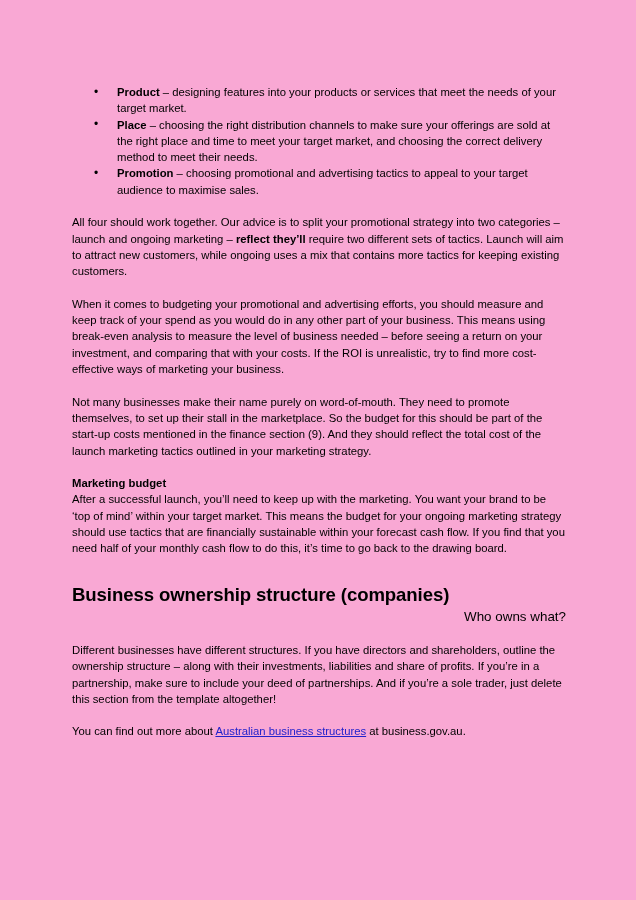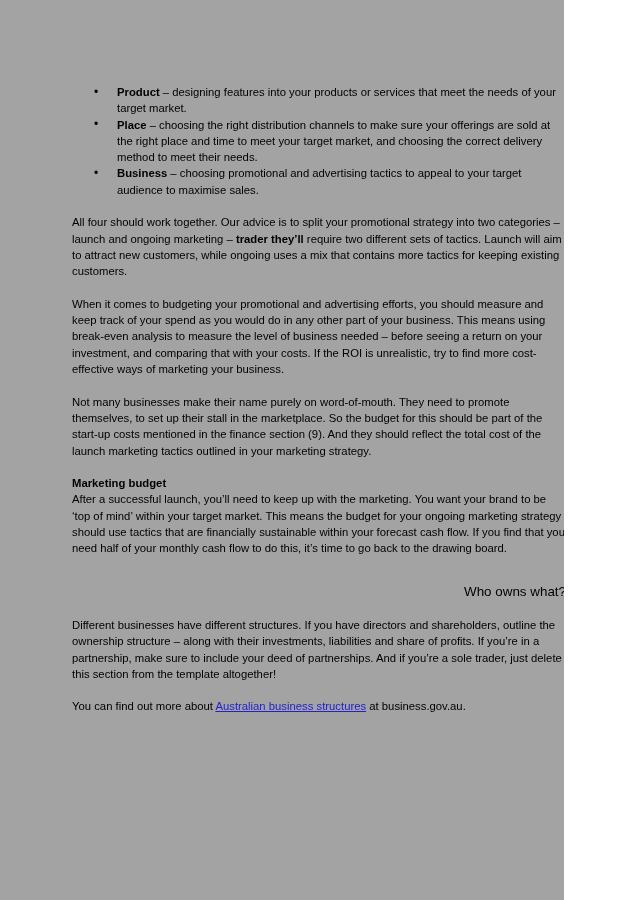--- a/index.html
+++ b/index.html
@@ -8,23 +8,23 @@
     padding: 0;
     background: #ffffff;
   }
   body {
     font-family: "Liberation Sans", sans-serif;
     color: #000000;
     -webkit-font-smoothing: none;
   }
   .page {
     position: relative;
-    width: 564px;
+    width: 636px;
     height: 900px;
-    background: #a3a3a3;
+    background: #f9a8d4;
     overflow: hidden;
   }
   .content {
     position: absolute;
     left: 72px;
     top: 84px;
     width: 494px;
   }
 
   
@@ -107,42 +107,43 @@
   <div class="content">
 
     <ul class="bullets">
       <li>
         <span class="lead">Product</span><span> – designing features into your products or services that meet the needs of your target market.</span>
       </li>
       <li>
         <span class="lead">Place</span><span> – choosing the right distribution channels to make sure your offerings are sold at the right place and time to meet your target market, and choosing the correct delivery method to meet their needs.</span>
       </li>
       <li>
-        <span class="lead">Business</span><span> – choosing promotional and advertising tactics to appeal to your target audience to maximise sales.</span>
+        <span class="lead">Promotion</span><span> – choosing promotional and advertising tactics to appeal to your target audience to maximise sales.</span>
       </li>
     </ul>
 
     <div class="gap-para"></div>
 
-    <p class="body"><span>All four should work together. Our advice is to split your promotional strategy into two categories – launch and ongoing marketing – </span><span class="bold-inline">trader they’ll</span><span> require two different sets of tactics. Launch will aim to attract new customers, while ongoing uses a mix that contains more tactics for keeping existing customers.</span></p>
+    <p class="body"><span>All four should work together. Our advice is to split your promotional strategy into two categories – launch and ongoing marketing – </span><span class="bold-inline">reflect they’ll</span><span> require two different sets of tactics. Launch will aim to attract new customers, while ongoing uses a mix that contains more tactics for keeping existing customers.</span></p>
 
     <div class="gap-para"></div>
 
     <p class="body">When it comes to budgeting your promotional and advertising efforts, you should measure and keep track of your spend as you would do in any other part of your business. This means using break-even analysis to measure the level of business needed – before seeing a return on your investment, and comparing that with your costs. If the ROI is unrealistic, try to find more cost-effective ways of marketing your business.</p>
 
     <div class="gap-para"></div>
 
     <p class="body">Not many businesses make their name purely on word-of-mouth. They need to promote themselves, to set up their stall in the marketplace. So the budget for this should be part of the start-up costs mentioned in the finance section (9). And they should reflect the total cost of the launch marketing tactics outlined in your marketing strategy.</p>
 
     <div class="gap-para"></div>
 
     <h3 class="sub">Marketing budget</h3>
     <p class="body">After a successful launch, you’ll need to keep up with the marketing. You want your brand to be ‘top of mind’ within your target market. This means the budget for your ongoing marketing strategy should use tactics that are financially sustainable within your forecast cash flow. If you find that you need half of your monthly cash flow to do this, it’s time to go back to the drawing board.</p>
 
     <div class="section-block">
+      <h1 class="section-title">Business ownership structure (companies)</h1>
       <div class="section-subtitle">Who owns what?</div>
 
       <div class="gap-para"></div>
 
       <p class="body">Different businesses have different structures. If you have directors and shareholders, outline the ownership structure – along with their investments, liabilities and share of profits. If you’re in a partnership, make sure to include your deed of partnerships. And if you’re a sole trader, just delete this section from the template altogether!</p>
 
       <div class="gap-para"></div>
 
       <p class="body"><span>You can find out more about </span><a class="doclink" href="#">Australian business structures</a><span> at business.gov.au.</span></p>
     </div>

